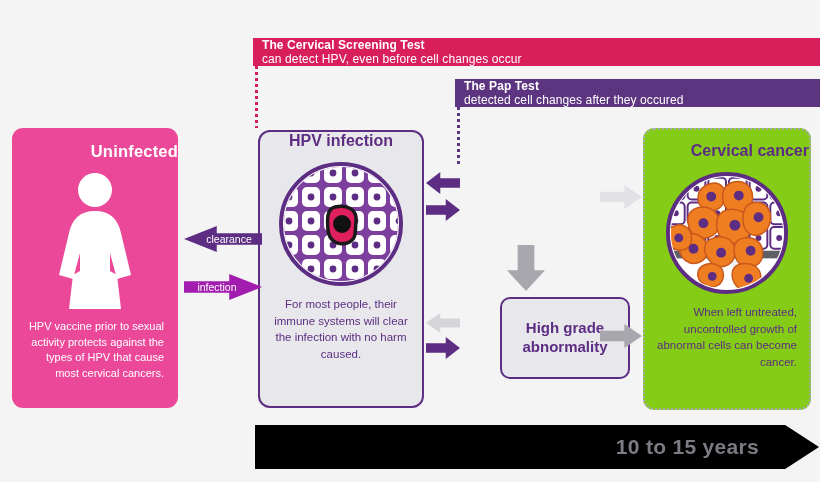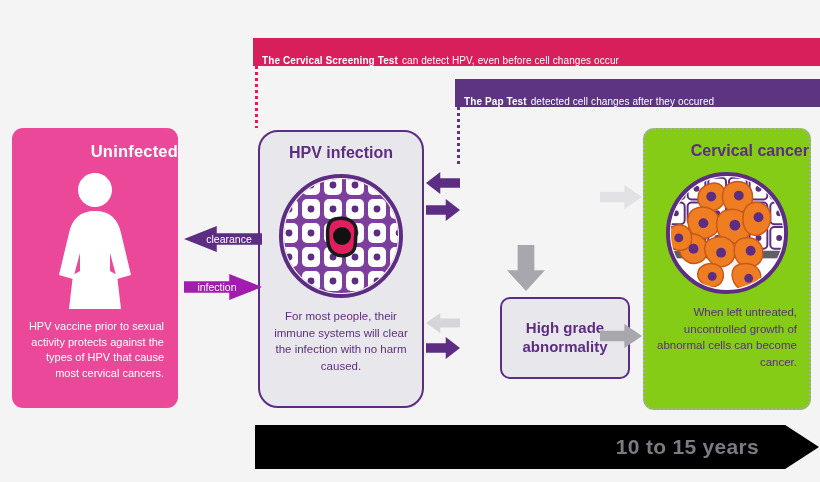--- a/index.html
+++ b/index.html
@@ -12,26 +12,27 @@
     position: relative;
     overflow: hidden;
   }
 
   .stage { position: absolute; inset: 0; }
 
   
   .banner {
     position: absolute;
     display: flex;
-    align-items: flex-end;
+    align-items: flex-start;
     color: #ffffff;
-    font-size: 10px;
+    font-size: 12px;
     letter-spacing: 0.1px;
     white-space: nowrap;
     padding: 0 9px;
+    flex-direction: column;
   }
   .banner .lead { font-weight: bold; margin-right: 4px; }
   .banner .rest { font-weight: normal; }
 
   #banner-screening {
     left: 253px; top: 38px;
     width: 567px; height: 28px;
     background: #d81e5b;
   }
   #banner-pap {
@@ -73,23 +74,22 @@
   }
   #card-uninfected .card-body {
     font-size: 11px; line-height: 1.42; padding: 0 14px; margin-top: 6px;
   }
 
   #card-hpv {
     left: 258px; top: 130px;
     width: 166px; height: 278px;
     background: #e8e8ec;
     border: 2px solid #5c2d82;
-    border-radius: 20px;
+    border-radius: 12px;
     text-align: center;
-    padding-top: 12px;
   }
   #card-hpv .card-title {
     font-size: 16px; font-weight: bold; color: #5c2d82;
   }
   #card-hpv .card-body {
     font-size: 11.5px; line-height: 1.45; color: #5c2d82; padding: 0 13px; margin-top: 8px;
   }
 
   #card-cancer {
     left: 643px; top: 128px;

